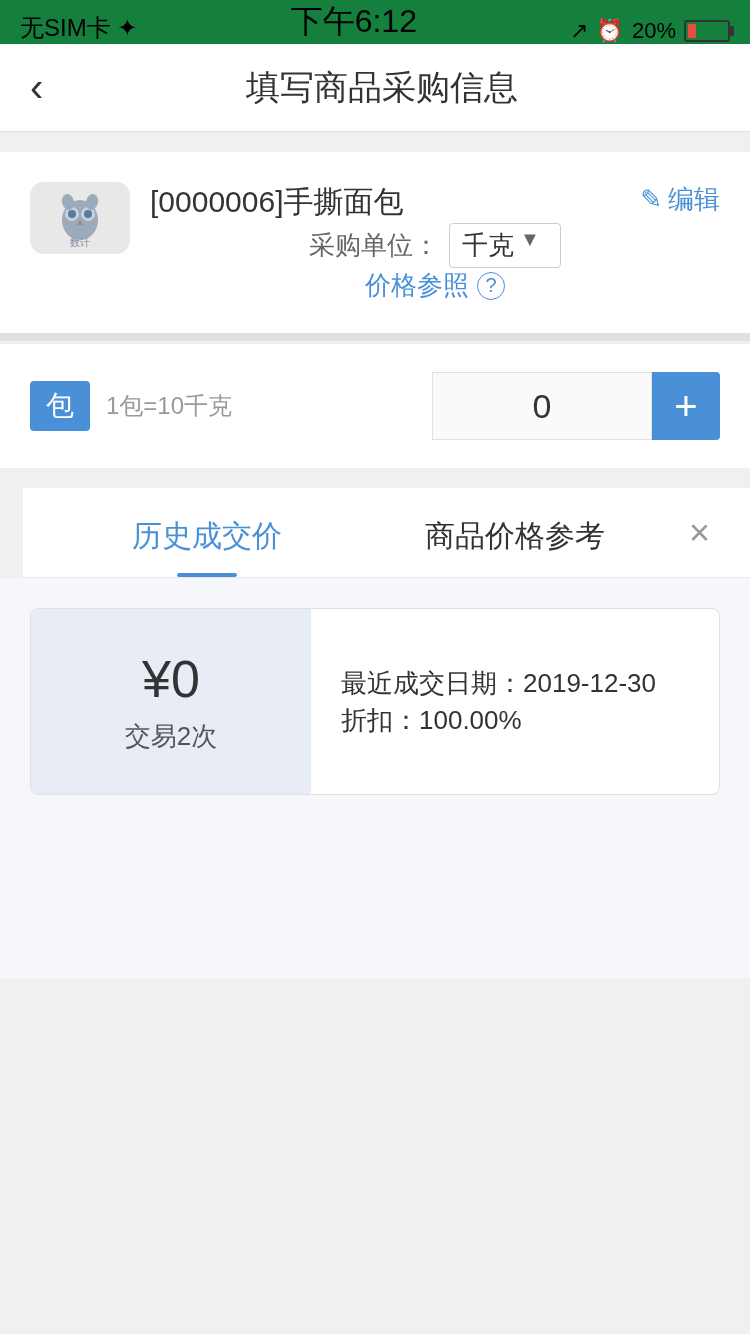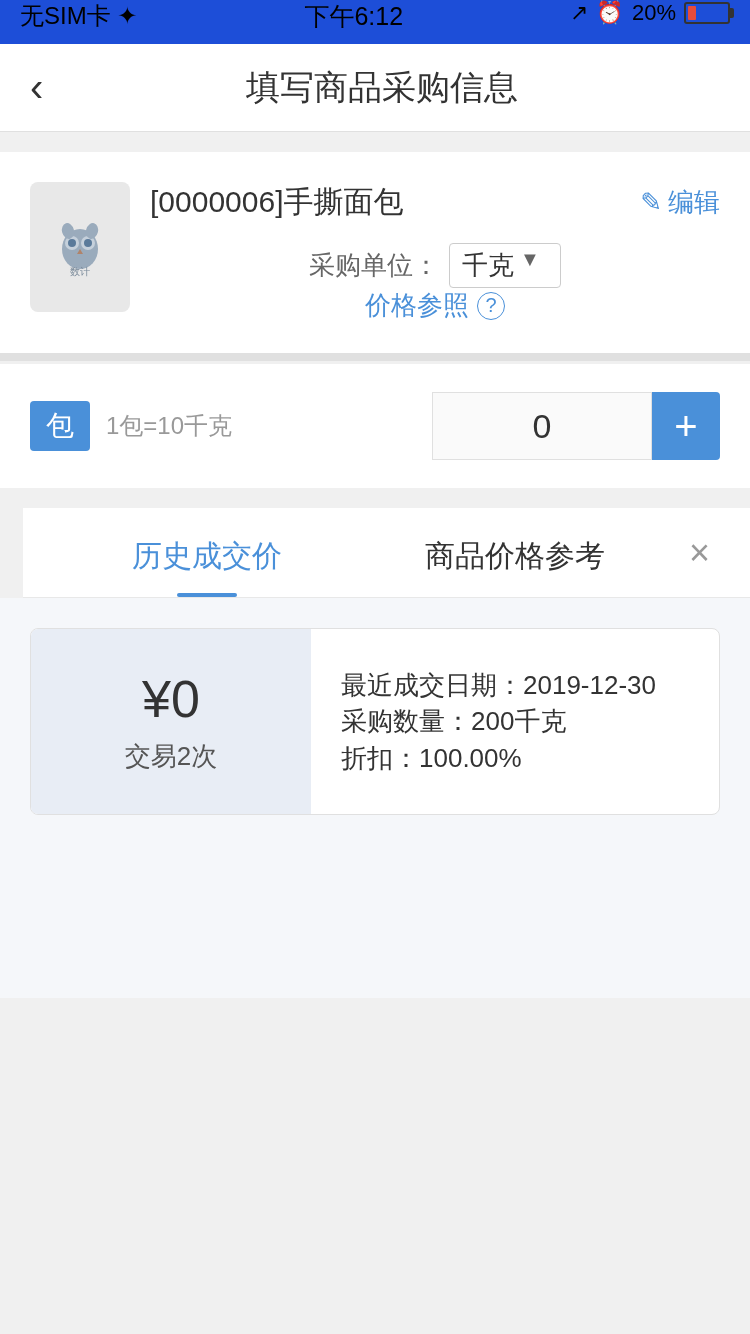--- a/index.html
+++ b/index.html
@@ -11,35 +11,35 @@
       background: #f0f0f0;
       font-family: -apple-system, 'PingFang SC', 'Helvetica Neue', Arial, sans-serif;
       font-size: 28px;
       color: #333;
     }
 
     
     .status-bar {
       width: 750px;
       height: 44px;
-      background: #1d4ed8;
-      display: flex;
-      align-items: flex-start;
+      background: #15803d;
+      display: flex;
+      align-items: flex-end;
       justify-content: space-between;
       padding: 0 20px;
       font-size: 24px;
       color: #000;
     }
     .status-bar-left {
       display: flex;
       align-items: center;
       gap: 10px;
     }
     .status-bar-center {
-      font-size: 25px;
+      font-size: 32px;
       font-weight: 500;
     }
     .status-bar-right {
       display: flex;
       align-items: center;
       gap: 8px;
       font-size: 22px;
     }
     .battery-icon {
       width: 46px;
@@ -99,41 +99,40 @@
       background: #fff;
       padding: 30px;
       margin-top: 20px;
       display: flex;
       align-items: flex-start;
       gap: 20px;
       position: relative;
     }
     .product-logo {
       width: 100px;
-      height: 130px;
+      height: 72px;
       background: #e8e8e8;
-      border-radius: 8px;
+      border-radius: 14px;
       display: flex;
       align-items: center;
       justify-content: center;
       flex-shrink: 0;
       overflow: hidden;
     }
     .product-logo svg {
       width: 60px;
       height: 60px;
     }
     .product-info {
       flex: 1;
     }
     .product-name-row {
       display: flex;
       justify-content: space-between;
-      align-items: center;
-      margin-bottom: 20px;
+      align-items: flex-start;
     }
     .product-name {
       font-size: 30px;
       font-weight: 500;
       color: #333;
     }
     .edit-link {
       color: #4a90d9;
       font-size: 26px;
       display: flex;
@@ -400,17 +399,16 @@
 </div>
 
 <div class="history-content">
   <div class="history-card">
     <div class="history-card-left">
       <div class="history-price">¥0</div>
       <div class="history-count">交易2次</div>
     </div>
     <div class="history-card-right">
       <div class="history-detail-row">最近成交日期：2019-12-30</div>
-      <div class="history-detail-row">采购数量：200千克</div>
       <div class="history-detail-row">折扣：100.00%</div>
     </div>
   </div>
 </div>
 
 </body></html>

